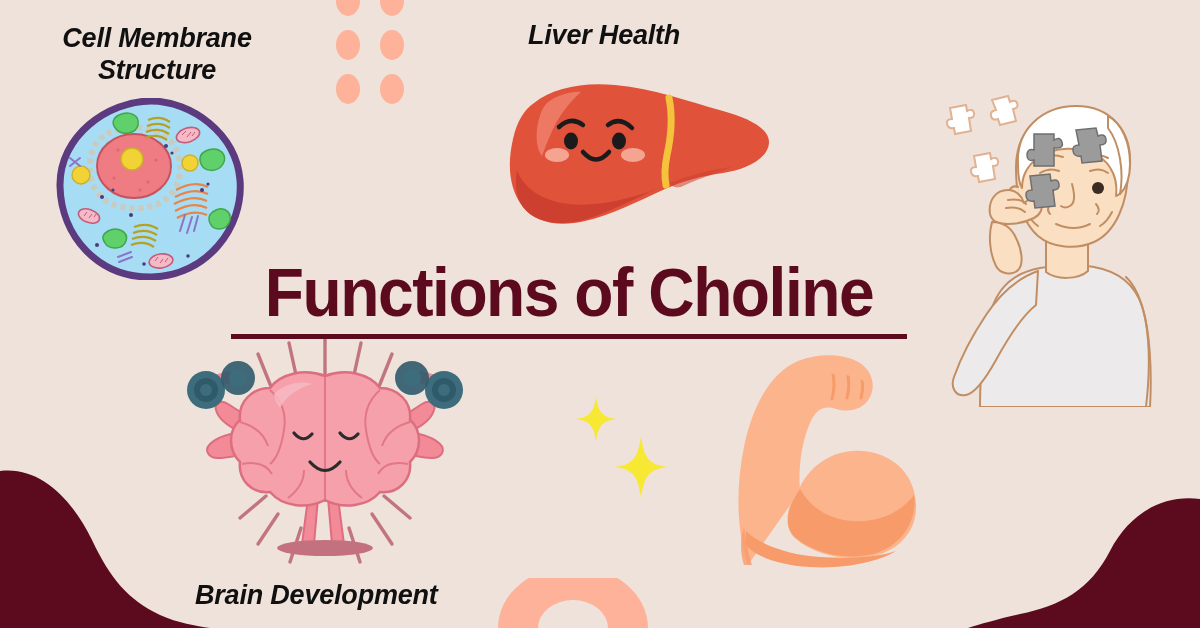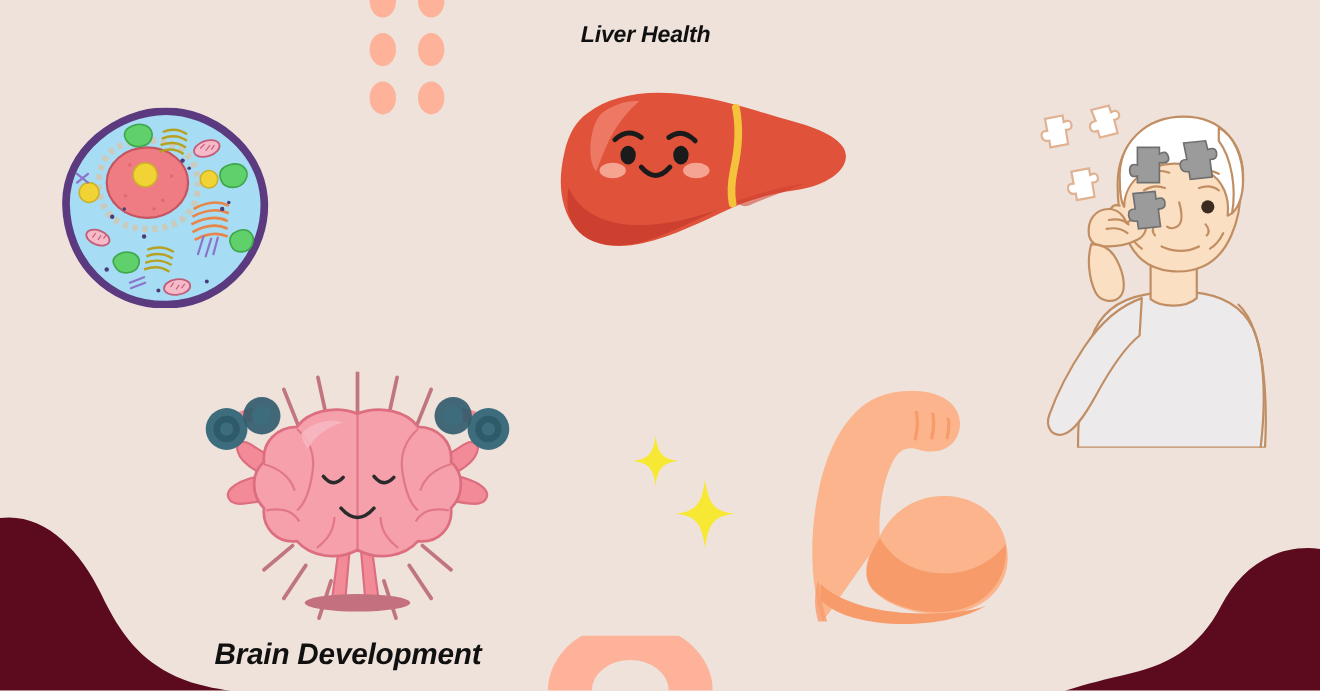--- a/index.html
+++ b/index.html
@@ -22,21 +22,21 @@
     position:absolute;
     font-weight:700;font-style:italic;
     color:#101010;
     letter-spacing:-0.2px;
     white-space:nowrap;
     line-height:1.18;
   }
   .label.wrap{white-space:normal;text-align:center;}
 
   #label-cell{left:26px;top:23px;width:262px;font-size:27px;}
-  #label-liver{left:528px;top:20px;font-size:21px;}
+  #label-liver{left:528px;top:20px;font-size:27px;}
   #label-cog{left:921px;top:36px;font-size:26px;}
   #label-brain{left:195px;top:580px;font-size:27px;}
   #label-muscle{left:685px;top:582px;font-size:27px;}
 
   
   .title-wrap{
     position:absolute;left:231px;top:258px;width:676px;text-align:center;
   }
   .title{
     font-family:"Liberation Sans",sans-serif;
@@ -87,20 +87,21 @@
   <svg class="sparkle" style="left:614px;top:436px;" width="54" height="62" viewBox="0 0 54 62">
     <path d="M27,0 C30,22 35,29 54,31 C35,33 30,40 27,62 C24,40 19,33 0,31 C19,29 24,22 27,0 Z" fill="#f7e833"></path>
   </svg>
 
   <svg class="art" id="art-donut" viewBox="0 0 150 50" xmlns="http://www.w3.org/2000/svg">
     <g>
       <path d="M0,50 A75,62 0 0 1 150,50 L110,50 A35,28 0 0 0 40,50 Z" fill="#fdb299"></path>
     </g>
   </svg>
 
+  <div class="label wrap" id="label-cell">Cell Membrane Structure</div>
 
   <svg class="art" id="art-cell" viewBox="0 0 190 182" xmlns="http://www.w3.org/2000/svg">
 
     <path d="M95,3 C135,3 180,35 184,82 C188,130 150,178 96,179 C42,180 5,138 4,88 C3,38 52,3 95,3 Z" fill="#a7dcf5" stroke="#5b3a80" stroke-width="7"></path>
 
     <path d="M72,30 C108,26 125,48 124,72 C123,97 104,112 74,110 C44,108 32,88 34,64 C36,42 50,32 72,30 Z" fill="none" stroke="#c9cbbf" stroke-width="6" stroke-dasharray="5 4"></path>
 
     <ellipse cx="78" cy="68" rx="37" ry="32" fill="#ef7b83" stroke="#c4555f" stroke-width="2"></ellipse>
     <circle cx="76" cy="61" r="11" fill="#f2d335" stroke="#cbb02a" stroke-width="1.5"></circle>
     <g fill="#d9616b" opacity=".75">
@@ -338,14 +339,18 @@
     </g>
     <path d="M112,10 C126,2 146,0 158,8 C166,14 170,22 170,30 C160,22 140,16 122,20 C116,22 112,16 112,10 Z" fill="#fbb48c"></path>
 
     <path d="M100,132 C112,108 136,94 162,96 C192,98 214,118 216,148 C218,176 198,198 168,202 C140,206 112,198 96,184 C84,174 84,154 100,132 Z" fill="#fbb48c"></path>
 
     <path d="M100,134 C110,152 128,164 152,166 C178,168 200,158 214,140 C218,164 202,194 168,200 C140,205 110,196 95,182 C84,172 86,154 100,134 Z" fill="#f79b6b"></path>
     <path d="M46,176 C60,190 90,200 120,202 C150,204 180,202 196,196 C176,208 142,214 110,212 C76,210 54,200 46,190 Z" fill="#f79b6b"></path>
     <path d="M44,172 C46,186 48,198 52,210 L44,210 C40,198 40,184 44,172 Z" fill="#f79b6b" opacity=".8"></path>
   </svg>
 
+  <div class="title-wrap">
+    <span class="title">Functions of Choline</span>
+    <div class="title-rule"></div>
+  </div>
 
 </div>
 
 </body></html>

